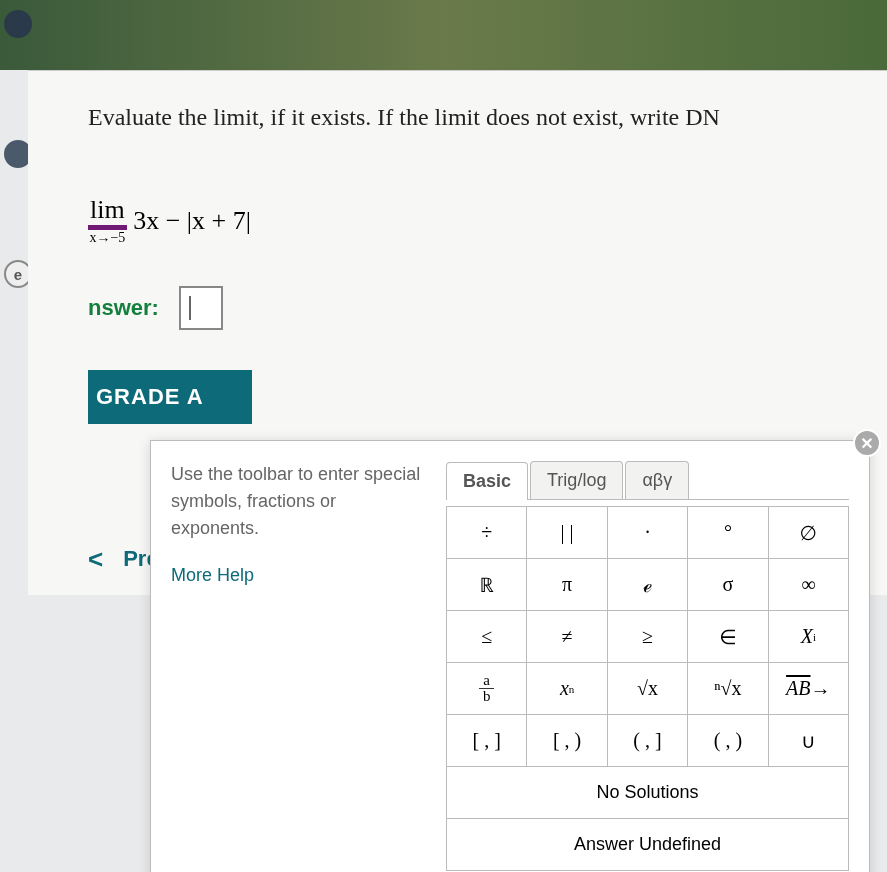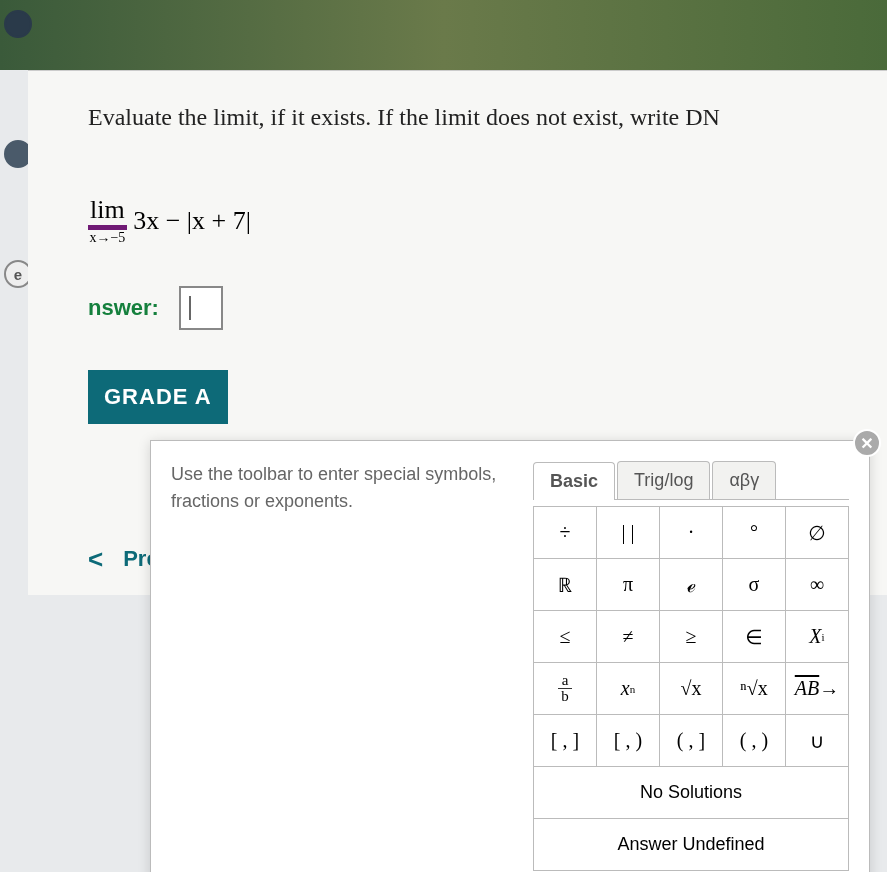--- a/index.html
+++ b/index.html
@@ -84,25 +84,25 @@
 .answer-box::after {
   content: "";
   position: absolute;
   left: 8px; top: 8px; bottom: 8px;
   width: 2px;
   background: #666;
 }
 .grade-bar {
   background: #0d6a78;
   color: #fff;
-  padding: 14px 16px;
+  padding: 14px 8px;
   font-family: Arial, sans-serif;
   font-weight: bold;
   font-size: 22px;
-  width: 140px;
+  width: 164px;
   letter-spacing: 1px;
   margin-top: 30px;
 }
 .prev-row {
   margin-top: 120px;
   display: flex;
   align-items: center;
   gap: 20px;
   font-family: Arial, sans-serif;
   color: #0d6a78;
@@ -148,21 +148,21 @@
   color: #666;
   font-size: 18px;
   line-height: 1.5;
 }
 .more-help {
   color: #0d6a78;
   margin-top: 20px;
   cursor: pointer;
   font-size: 18px;
 }
-.popup-right { width: 316px; }
+.popup-right { width: 403px; }
 .tabs { display: flex; border-bottom: 1px solid #bbb; margin-bottom: 6px; }
 .tab {
   padding: 8px 16px;
   font-size: 18px;
   color: #555;
   border: 1px solid #bbb;
   border-bottom: none;
   background: #f2f2f0;
   cursor: pointer;
   border-radius: 4px 4px 0 0;
@@ -230,20 +230,21 @@
       <span class="chev">&lt;</span>
       <span>Previ</span>
     </div>
   </div>
 
   <div class="popup">
     <div class="popup-close">✕</div>
     <div class="popup-body">
       <div class="popup-left">
         <div>Use the toolbar to enter special symbols, fractions or exponents.</div>
+        <div class="more-help">More Help</div>
       </div>
       <div class="popup-right">
         <div class="tabs">
           <div class="tab active">Basic</div>
           <div class="tab">Trig/log</div>
           <div class="tab">αβγ</div>
         </div>
         <div class="sym-grid">
           <div class="sym">÷</div>
           <div class="sym">| |</div>

